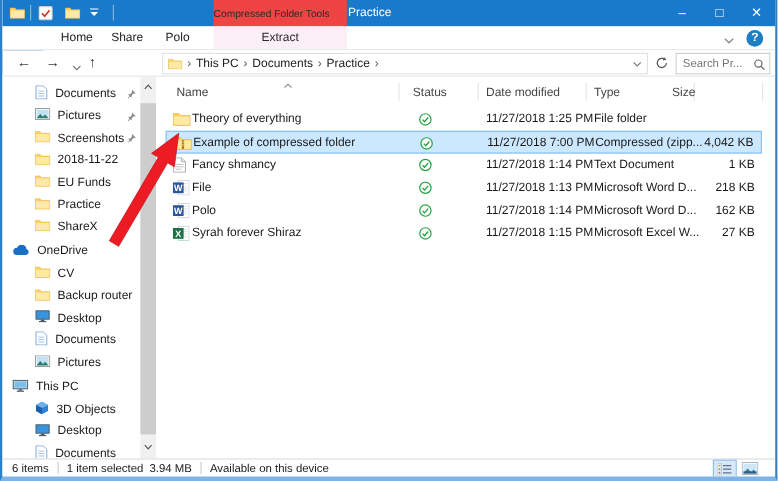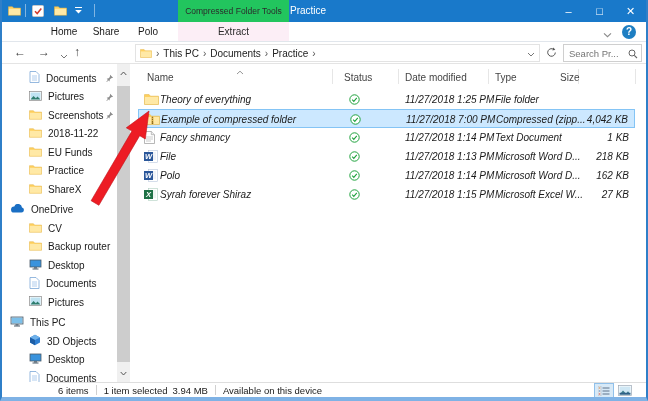--- a/index.html
+++ b/index.html
@@ -5,22 +5,22 @@
   * { margin:0; padding:0; box-sizing:border-box; }
   html,body { width:648px; height:401px; }
   body { font-family:"Liberation Sans","DejaVu Sans",sans-serif; font-size:10px; color:#1a1a1a; }
   .win { position:relative; width:648px; height:401px; background:#fff;
          border-left:2px solid #2f7fc8; border-right:2px solid #2f7fc8; border-bottom:4px solid #7fb2e5; overflow:hidden; }
 
   
   .titlebar { position:absolute; left:0; top:0; right:0; height:22px; background:#1979ca; color:#fff; }
   .qat-icon { position:absolute; top:5px; }
   .qat-sep { position:absolute; top:4px; width:1px; height:13px; background:rgba(255,255,255,.45); }
-  .ctx-head { position:absolute; left:176px; top:0; width:111px; height:36px; background:#22c55e; color:#2b2b2b;
-              font-size:8.5px; text-align:center; line-height:22px; white-space:nowrap; overflow:hidden; }
+  .ctx-head { position:absolute; left:176px; top:0; width:111px; height:36px; background:#ef4444; color:#2b2b2b;
+              font-size:8.5px; line-height:22px; white-space:nowrap; overflow:hidden; }
   .win-title { position:absolute; left:288px; top:0; height:22px; line-height:22px; font-size:10px; }
   .winbtns { position:absolute; right:0; top:0; height:22px; display:flex; }
   .winbtn { width:31px; height:22px; text-align:center; line-height:22px; font-size:11px; }
 
   
   .tabrow { position:absolute; left:0; top:22px; right:0; height:20px; background:#fff; border-bottom:1px solid #e1e6ec; }
   .file-tab { position:absolute; left:0; top:0; width:34px; height:20px; background:#1979ca; color:#fff; text-align:center; line-height:19px;margin-top:20px; }
   .rtab { position:absolute; top:0; height:36px; line-height:19px; text-align:center; width:44px; color:#1a1a1a; }
   .extract-zone { position:absolute; left:176px; top:0; width:111px; height:19px; background:#fceef6; text-align:center; line-height:19px; color:#2b2b2b; }
   .ribbon-chev { position:absolute; right:34px; top:7px; }
@@ -55,31 +55,31 @@
 
   
   .filelist { position:absolute; left:130px; right:0; top:0; bottom:0; }
   .hdr { position:relative; height:25px; color:#454545; }
   .hcell { position:absolute; top:8px; }
   .hsep { position:absolute; top:5px; width:1px; height:15px; background:#e6e6e6; }
   .sortcaret { position:absolute; left:104px; top:2px; }
   .rows { position:absolute; left:0; right:0; top:26px; }
   .frow { position:relative; height:19px; margin-left:6px; width:497px; }
   .frow.sel { background:#cce8ff; border:1px solid #84c4f5; }
-  .fc { position:absolute; top:0; height:19px; line-height:19px; white-space:nowrap;font-style:italic; }
+  .fc { position:absolute; top:0; height:19px; line-height:19px; white-space:nowrap; }
   .fc-icon { left:6px; top:3px; height:auto; line-height:0; }
   .fc-name { left:22px; }
   .fc-status { left:211px; top:4px; line-height:0; }
   .fc-date { left:267px; }
   .fc-type { left:357px; }
   .fc-size { right:6px; text-align:right;margin-left:30px; }
 
   
   .statusbar { position:absolute; left:0; top:382px; right:0; height:15px; border-top:1px solid #dedede; background:#fff;
-               display:flex; align-items:center; font-size:9.5px;margin-left:48px; }
+               display:flex; align-items:center; font-size:9.5px; }
   .ssep { width:1px; height:10px; background:#d0d0d0; margin:0 7px; }
   .viewbtns { position:absolute; right:12px; top:1px; display:flex; }
   .vbtn { width:18px; height:13px; display:flex; align-items:center; justify-content:center; margin-left:3px; }
   .vbtn.sel { background:#d7e9f7; outline:1px solid #90c0ea; }
 
   
   .red-arrow { position:absolute; left:83px; top:101px; z-index:50; }
 </style>
 </head>
 <body>

